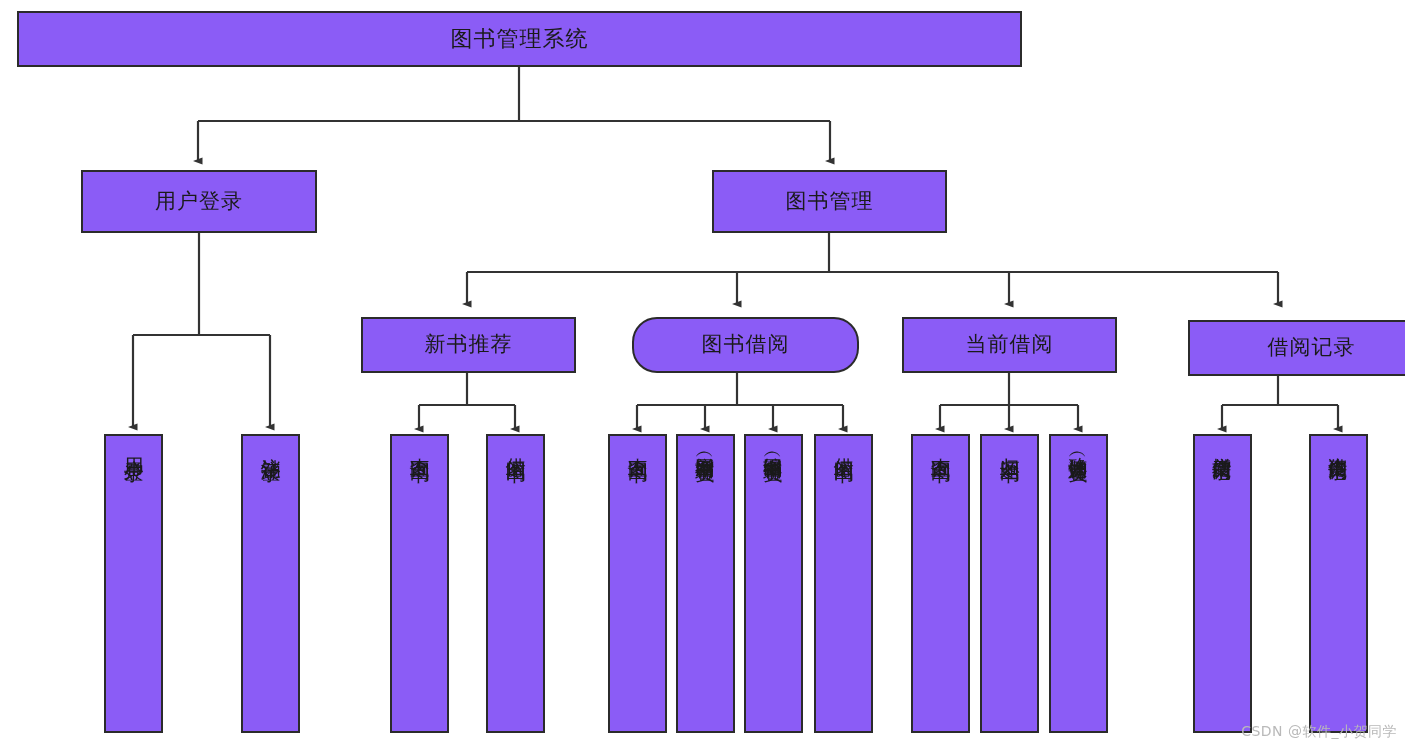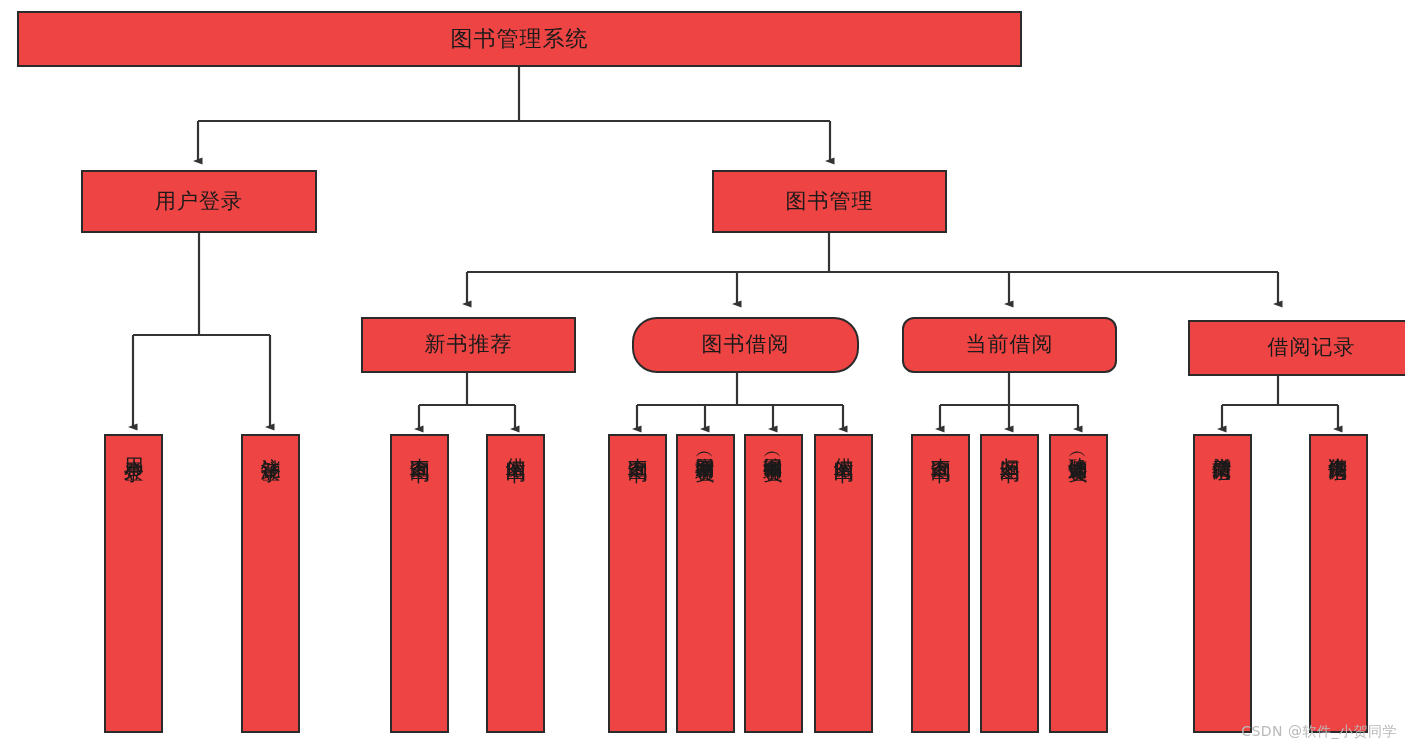--- a/index.html
+++ b/index.html
@@ -22,21 +22,21 @@
     position: absolute;
     left: 0;
     top: 0;
     width: 1405px;
     height: 747px;
     pointer-events: none;
   }
   .node {
     position: absolute;
     box-sizing: border-box;
-    background: #ef4444;
+    background: #8b5cf6;
     border: 2px solid #2b2b2b;
     display: flex;
     align-items: center;
     justify-content: center;
     text-align: center;
     color: #1a1a1a;
     font-family: "DejaVu Sans", "Liberation Sans", sans-serif;
   }
   .node.horiz {
     font-size: 21px;
@@ -140,21 +140,21 @@
   <div class="node horiz" style="left:712px; top:170px; width:235px; height:63px;">
     <span>图书管理</span>
   </div>
 
   <div class="node horiz" style="left:361px; top:317px; width:215px; height:56px;">
     <span>新书推荐</span>
   </div>
   <div class="node horiz" style="left:632px; top:317px; width:227px; height:56px;border-radius:25px;">
     <span>图书借阅</span>
   </div>
-  <div class="node horiz" style="left:902px; top:317px; width:215px; height:56px;border-radius:12px;">
+  <div class="node horiz" style="left:902px; top:317px; width:215px; height:56px;">
     <span>当前借阅</span>
   </div>
   <div class="node horiz" style="left:1172px; top:320px; width:247px; height:56px;margin-left:16px;">
     <span>借阅记录</span>
   </div>
 
   <div class="node leaf" style="left:104px; top:434px; width:59px; height:299px;">
     <span class="vtext">用户登录</span>
   </div>
   <div class="node leaf" style="left:241px; top:434px; width:59px; height:299px;">

